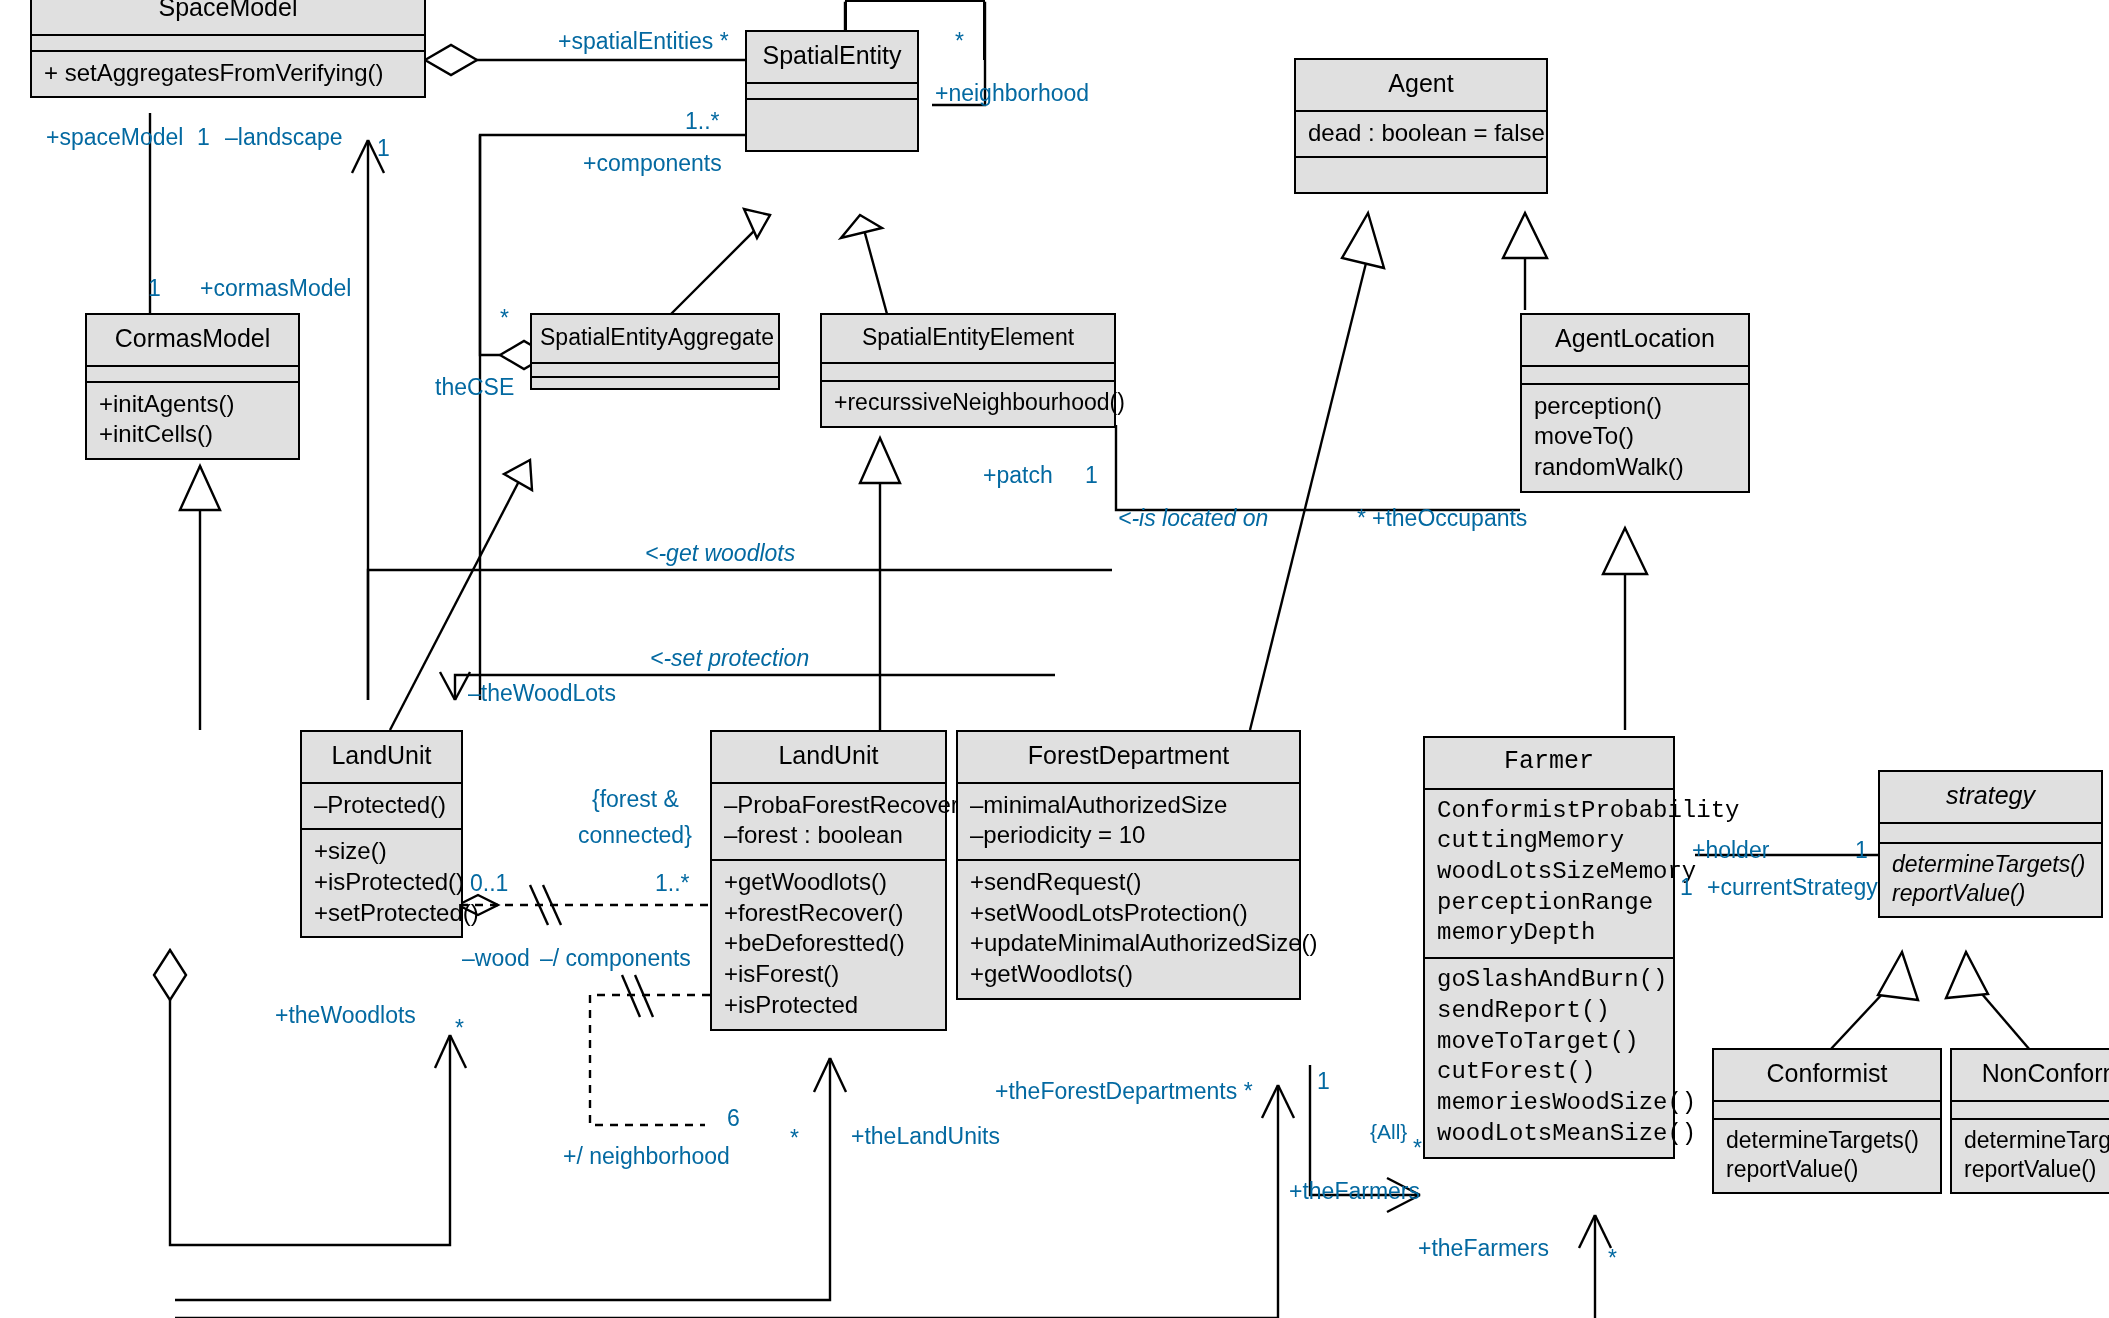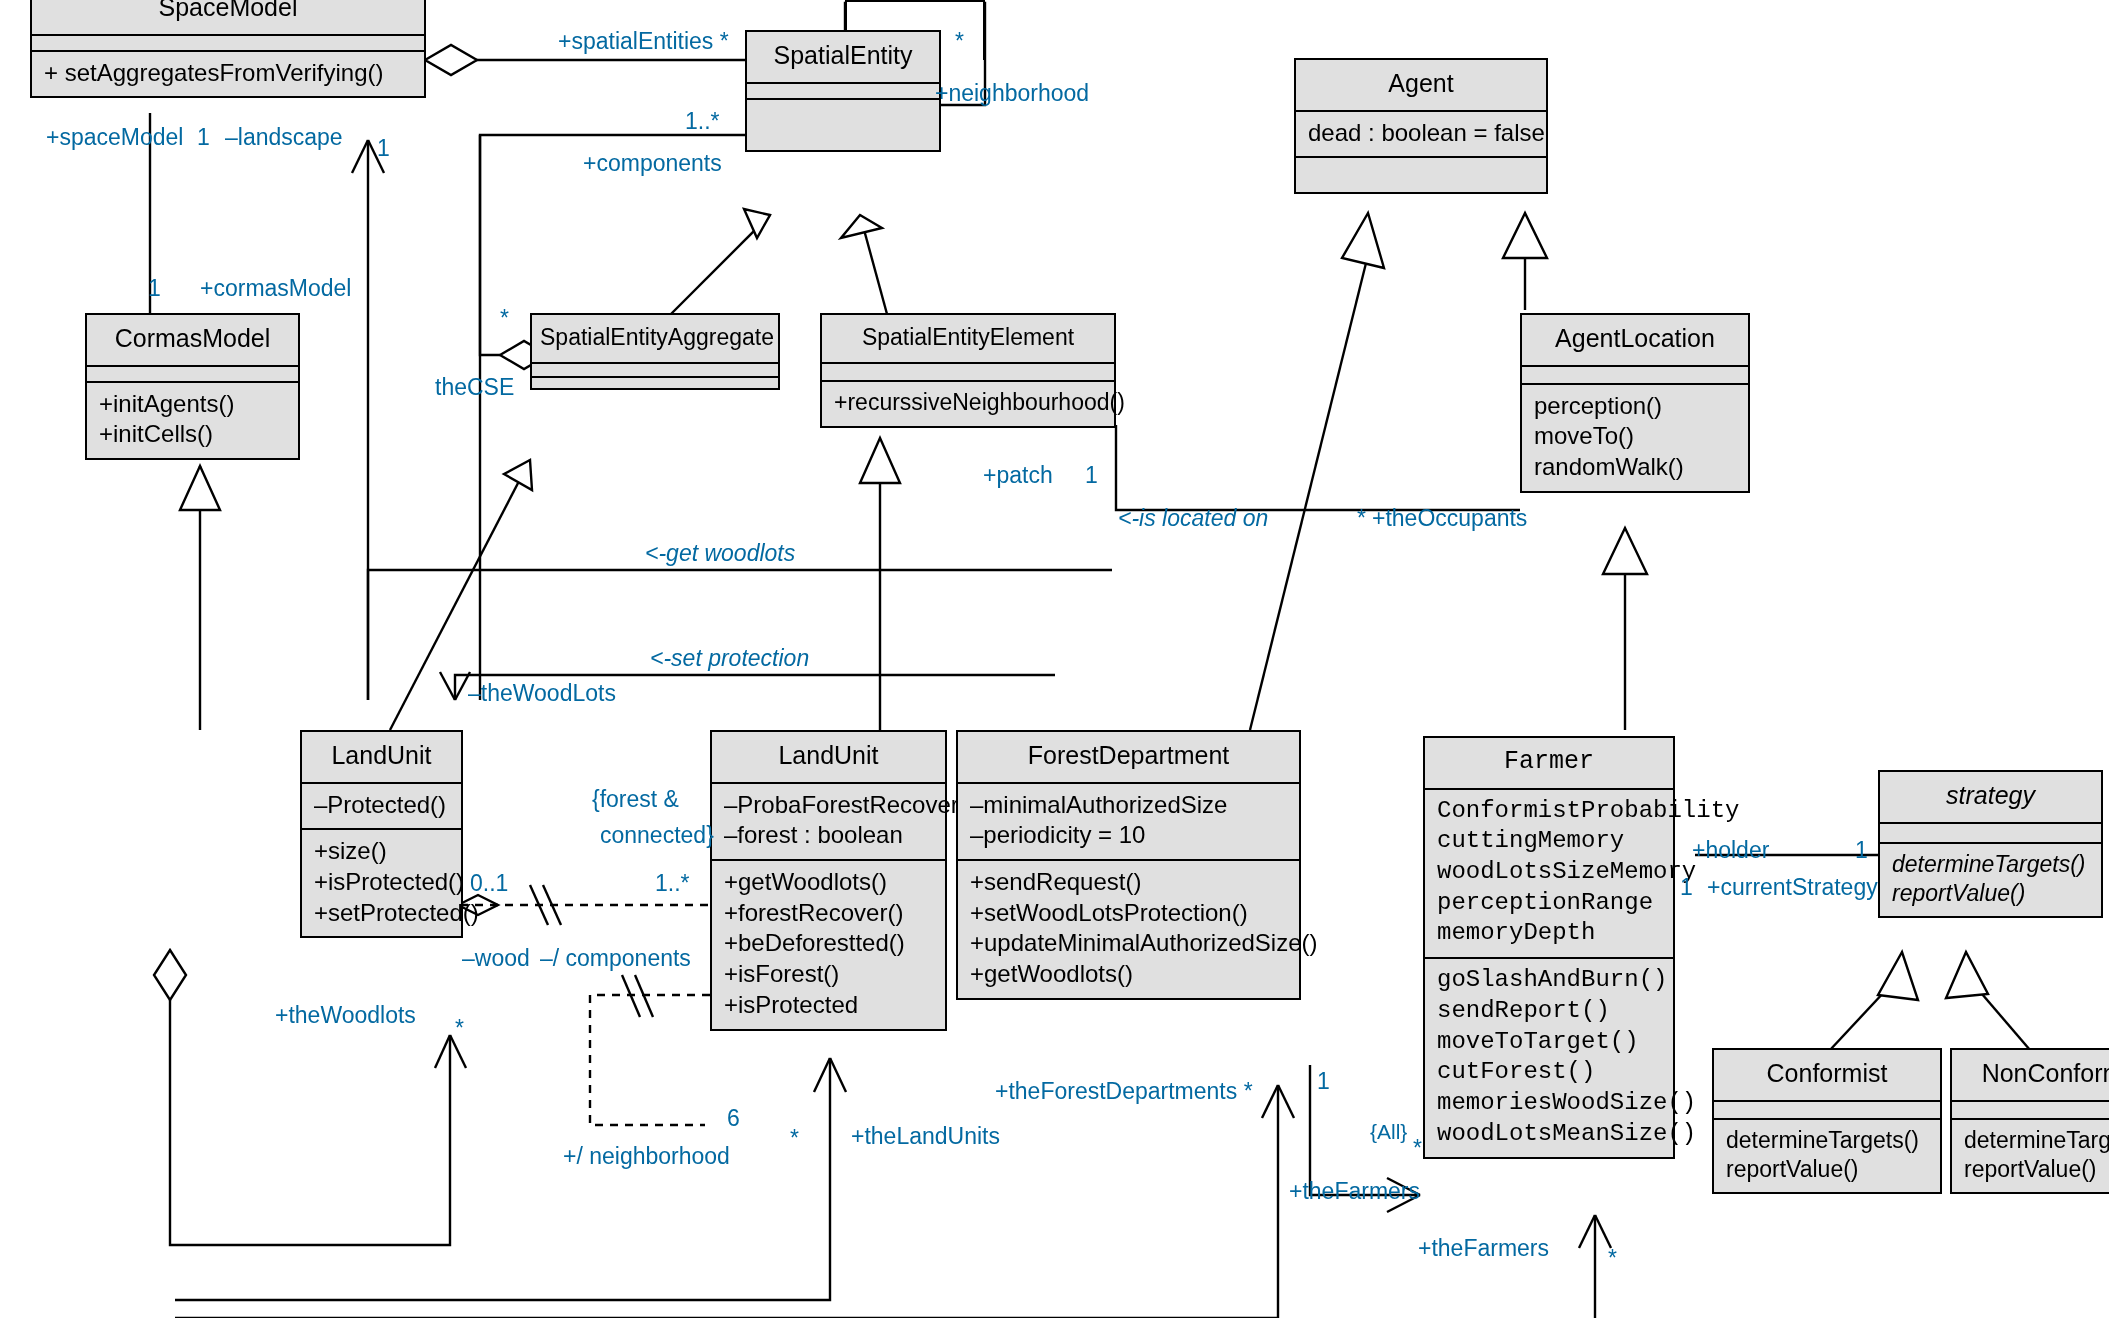--- a/index.html
+++ b/index.html
@@ -176,21 +176,21 @@
   <div style="position:absolute;left:845px;top:0px;width:140px;height:60px;border:2.4px solid #000;border-bottom:none;background:#fff;box-sizing:border-box;z-index:3;"></div>
 
   <div class="uml-class" style="left:30px; top:-18px; width:396px;">
     <div class="uml-name">SpaceModel</div>
     <div class="uml-attrs empty"></div>
     <div class="uml-ops">
       <div class="uml-row">+ setAggregatesFromVerifying()</div>
     </div>
   </div>
 
-  <div class="uml-class" style="left:745px; top:30px; width:196px;">
+  <div class="uml-class" style="left:745px; top:30px; width:174px;">
     <div class="uml-name">SpatialEntity</div>
     <div class="uml-attrs empty"></div>
     <div class="uml-ops empty" style="height:50px;"></div>
   </div>
 
   <div class="uml-class" style="left:1294px; top:58px; width:254px;">
     <div class="uml-name">Agent</div>
     <div class="uml-attrs">
       <div class="uml-row">dead : boolean = false</div>
     </div>
@@ -339,21 +339,21 @@
   <div class="edge-label" style="left:1085px; top:462px;">1</div>
   <div class="edge-label italic" style="left:1118px; top:505px;">&lt;-is located on</div>
   <div class="edge-label" style="left:1357px; top:505px;">*</div>
   <div class="edge-label" style="left:1372px; top:505px;">+theOccupants</div>
 
   <div class="edge-label italic" style="left:645px; top:540px;">&lt;-get woodlots</div>
   <div class="edge-label italic" style="left:650px; top:645px;">&lt;-set protection</div>
   <div class="edge-label" style="left:468px; top:680px;">–theWoodLots</div>
 
   <div class="edge-label" style="left:592px; top:786px;">{forest &amp;</div>
-  <div class="edge-label" style="left:578px; top:822px;margin-left:22px;">connected}</div>
+  <div class="edge-label" style="left:578px; top:822px;">connected}</div>
 
   <div class="edge-label" style="left:470px; top:870px;">0..1</div>
   <div class="edge-label" style="left:462px; top:945px;">–wood</div>
   <div class="edge-label" style="left:655px; top:870px;">1..*</div>
   <div class="edge-label" style="left:540px; top:945px;">–/ components</div>
 
   <div class="edge-label" style="left:727px; top:1105px;">6</div>
   <div class="edge-label" style="left:563px; top:1143px;">+/ neighborhood</div>
 
   <div class="edge-label" style="left:275px; top:1002px;">+theWoodlots</div>

